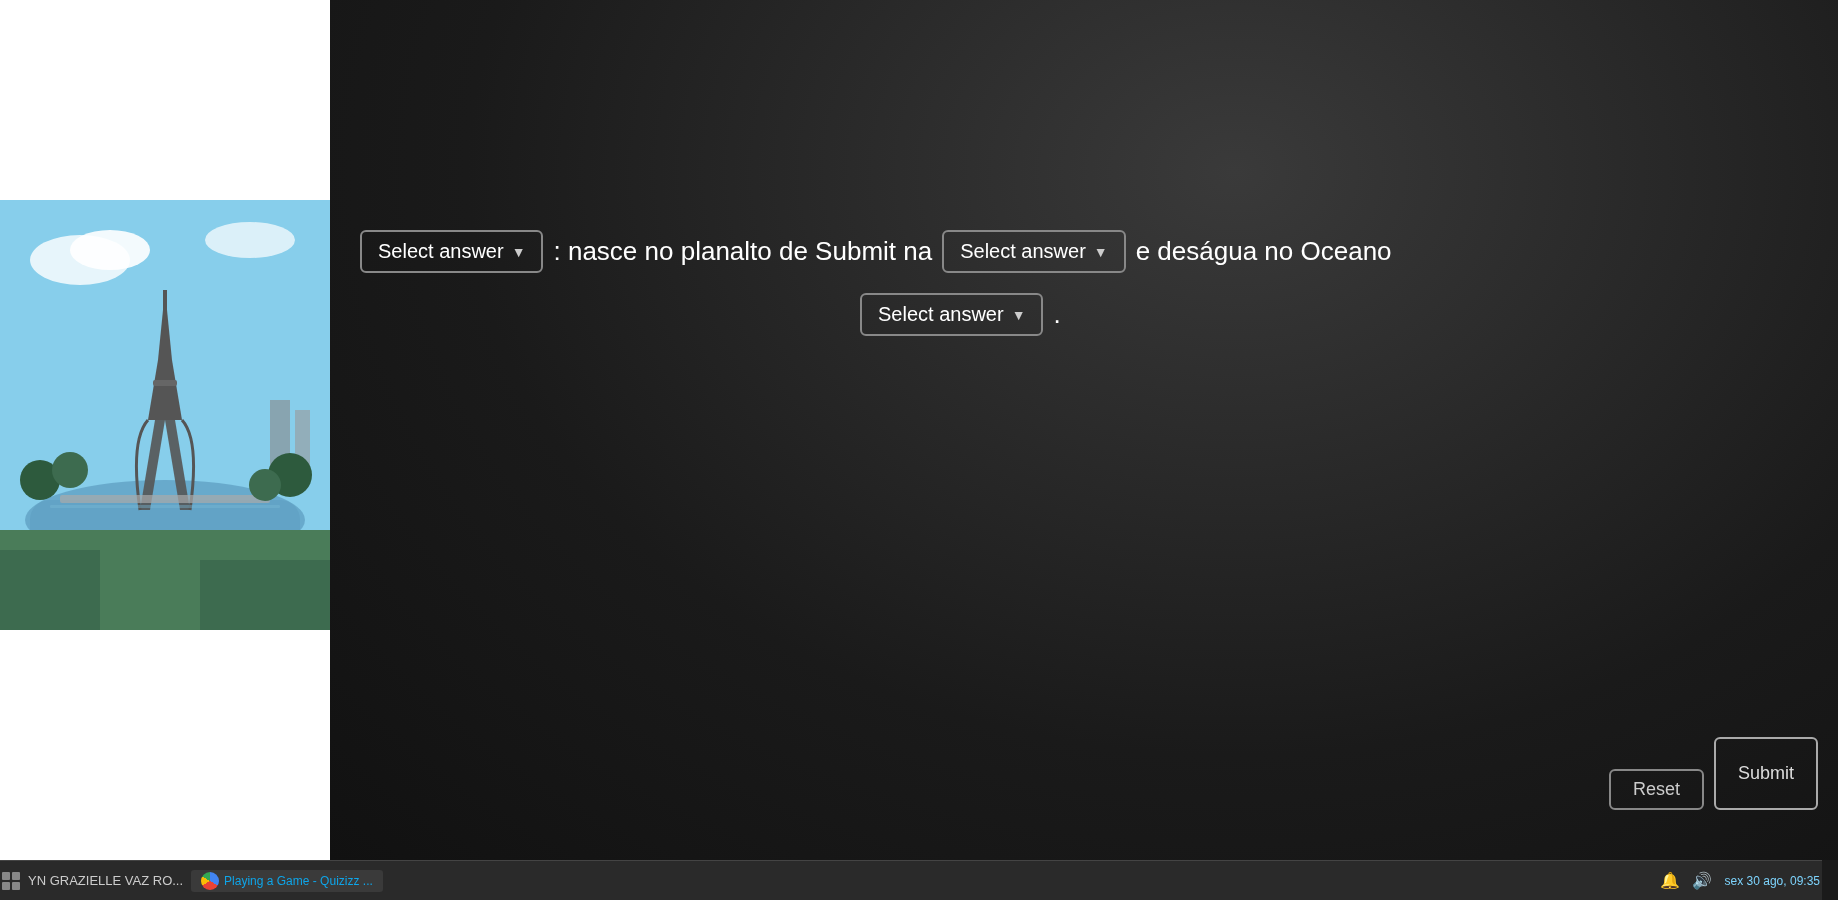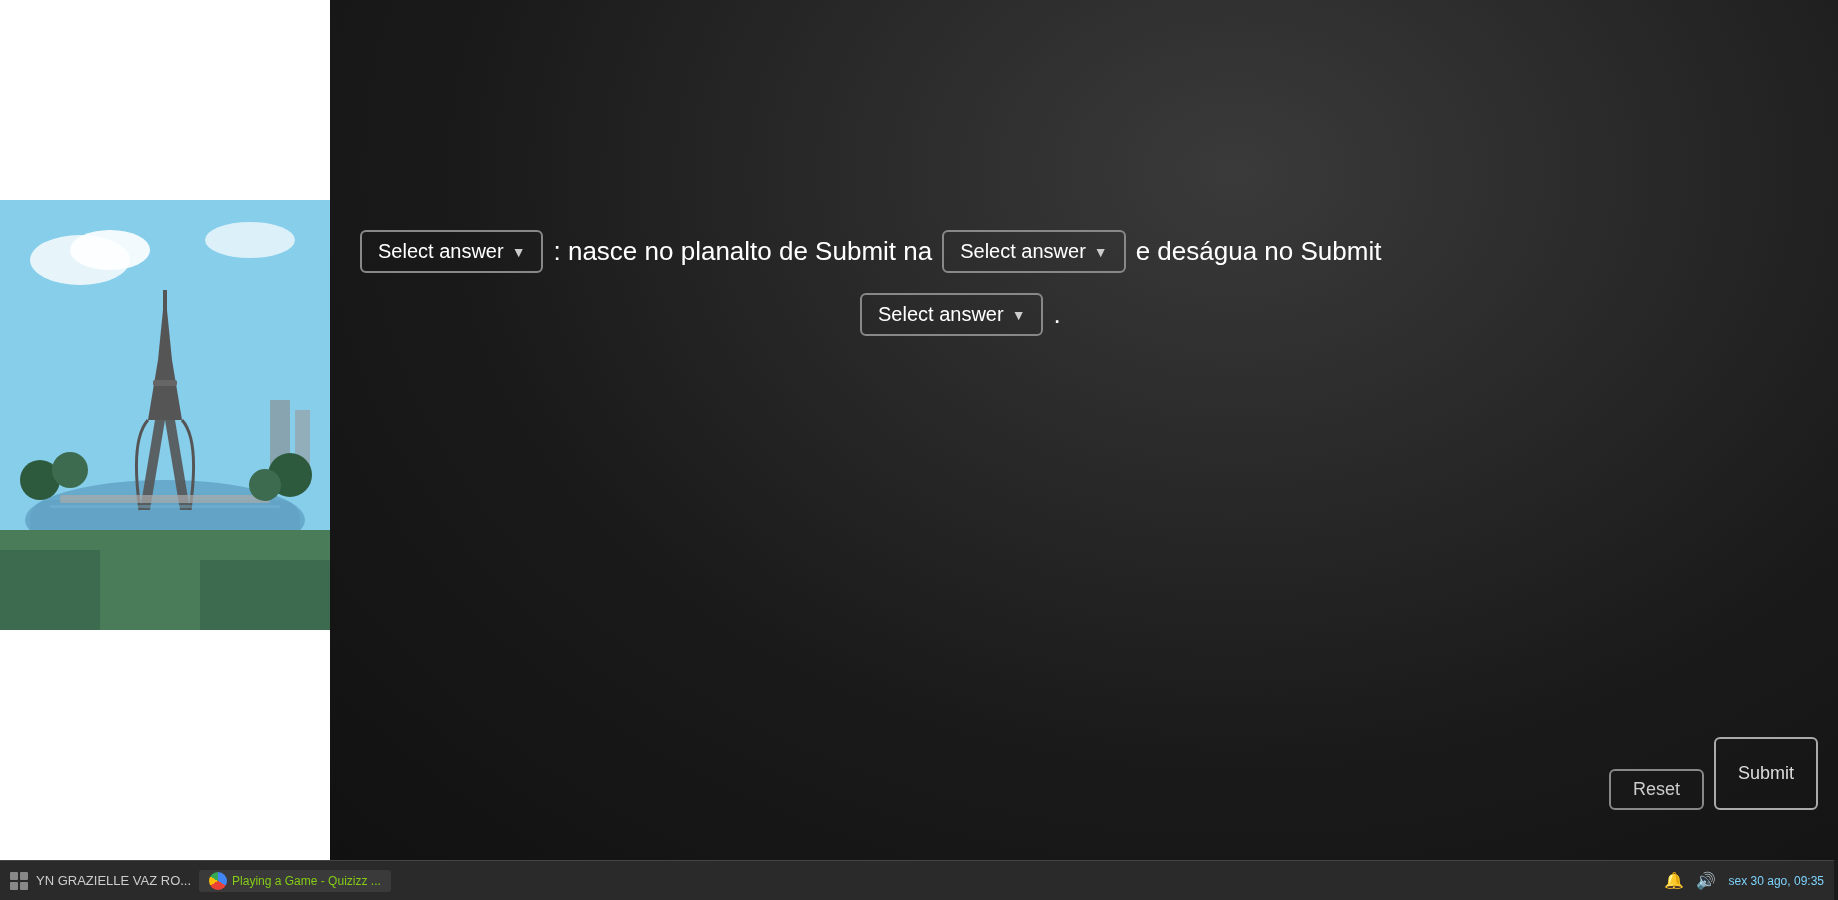--- a/index.html
+++ b/index.html
@@ -100,27 +100,27 @@
       gap: 10px;
       padding-left: 500px;
       margin-bottom: 10px;
     }
 
     
     .taskbar {
       position: absolute;
       bottom: 0;
       left: 0;
-      right: 4px;
+      right: 16px;
       height: 40px;
       background: #2a2a2a;
       display: flex;
       align-items: center;
       justify-content: space-between;
-      padding: 0 10px;
+      padding: 0 2px;
       border-top: 1px solid #444;
     }
 
     .taskbar-left {
       display: flex;
       align-items: center;
       gap: 8px;
     }
 
     .taskbar-user {
@@ -138,21 +138,21 @@
     }
 
     .chrome-icon {
       width: 18px;
       height: 18px;
       border-radius: 50%;
       background: conic-gradient(#4285F4 0deg 120deg, #EA4335 120deg 240deg, #FBBC05 240deg 300deg, #34A853 300deg 360deg);
     }
 
     .taskbar-app-text {
-      color: #84cc16;
+      color: #0ea5e9;
       font-size: 12px;
     }
 
     .taskbar-right {
       display: flex;
       align-items: center;
       gap: 12px;
     }
 
     .taskbar-time {
@@ -278,21 +278,21 @@
     <div class="sentence-row">
       <button class="select-dropdown">
         <span>Select answer</span>
         <span class="dropdown-arrow">▼</span>
       </button>
       <span class="sentence-text">: nasce no planalto de Submit na</span>
       <button class="select-dropdown">
         <span>Select answer</span>
         <span class="dropdown-arrow">▼</span>
       </button>
-      <span class="sentence-text">e deságua no Submit</span>
+      <span class="sentence-text">e deságua no Oceano</span>
     </div>
 
     <div class="sentence-row-2">
       <button class="select-dropdown">
         <span>Select answer</span>
         <span class="dropdown-arrow">▼</span>
       </button>
       <span class="sentence-text">.</span>
     </div>
   </div>

